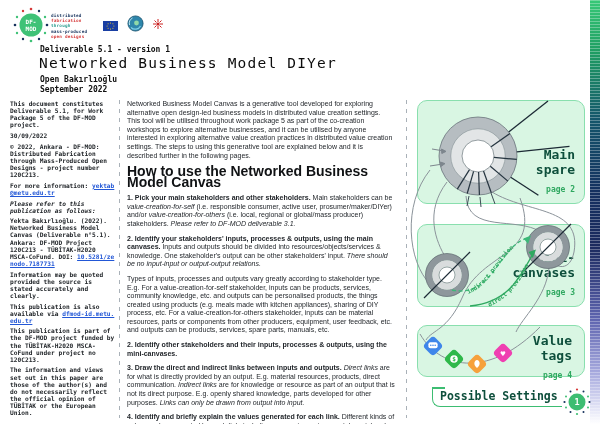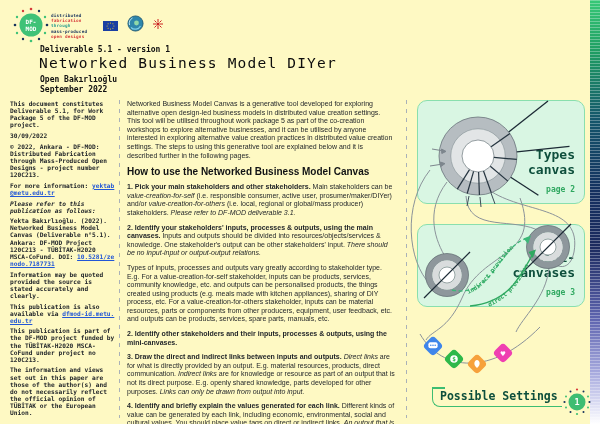--- a/index.html
+++ b/index.html
@@ -1,16 +1,16 @@
 <!DOCTYPE html>
 <html><head>
 <meta charset="utf-8">
 <style>
   html,body{margin:0;padding:0;background:#e8e8e8}
-  .page{position:relative;width:600px;height:424px;background:#fef9c3;overflow:hidden;
+  .page{position:relative;width:600px;height:424px;background:#ffffff;overflow:hidden;
         font-family:"DejaVu Sans Mono",monospace}
 
   
   .edge-strip{position:absolute;right:0;top:0;width:10px;height:424px;
     background:
       repeating-linear-gradient(180deg, rgba(255,255,255,.3) 0 1px, transparent 1px 3px),
       linear-gradient(180deg,#37c877 0%,#1f9e63 12%,#14566b 28%,#15305f 45%,#1b2a5e 58%,#5d63ae 75%,#a7aade 88%,#e8e9f8 97%,#ffffff 100%);}
 
   
   .logo-svg{position:absolute;left:12px;top:6px}
@@ -40,21 +40,21 @@
 
   .v-div{position:absolute;top:100px;bottom:6px;width:1px;
          background:repeating-linear-gradient(180deg,#a9b1b8 0 4px,transparent 4px 9px)}
   .v-div1{left:119px}
   .v-div2{left:406px}
 
   
   .main-col{position:absolute;left:127px;top:100px;width:268px;
             font-family:"Liberation Sans",sans-serif;color:#1d2126}
   .main-col p{font-size:7px;line-height:8.6px;margin:0 0 6px}
-  .main-col h2{font-size:10px;line-height:11px;margin:2px 0 6px;font-weight:700;color:#101214;
+  .main-col h2{font-size:14px;line-height:11px;margin:2px 0 6px;font-weight:700;color:#101214;
                font-family:"Liberation Sans",sans-serif}
 
   
   .gbox{position:absolute;left:417px;width:166px;background:#d9f6e3;border:1px solid #89dfae;border-radius:10px}
   .gbox1{top:100px;height:102px}
   .gbox2{top:224px;height:81px}
   .gbox3{top:325px;height:50px}
   .box-label{position:absolute;text-align:right}
   .bl-bottom{right:9px;bottom:9px}
   .box-title{display:inline-block;font:700 13px/15px "DejaVu Sans Mono",monospace;color:#0e4f3c}
@@ -167,28 +167,34 @@
     <p><span class="sg-b">1. Pick your main stakeholders and other stakeholders. </span><span class="sg-r">Main stakeholders can be </span><span class="sg-i">value-creation-for-self </span><span class="sg-r">(i.e. responsible consumer, active user, prosumer/maker/DIYer) and/or </span><span class="sg-i">value-creation-for-others </span><span class="sg-r">(i.e. local, regional or global/mass producer) stakeholders. </span><span class="sg-i">Please refer to DF-MOD deliverable 3.1.</span></p>
     <p><span class="sg-b">2. Identify your stakeholders' inputs, processes &amp; outputs, using the main canvases. </span><span class="sg-r">Inputs and outputs should be divided into resources/objects/services &amp; knowledge. One stakeholder's output can be other stakeholders' input. </span><span class="sg-i">There should be no input-input or output-output relations.</span></p>
     <p><span class="sg-r">Types of inputs, processes and outputs vary greatly according to stakeholder type. E.g. For a value-creation-for-self stakeholder, inputs can be products, services, community knowledge, etc. and outputs can be personalised products, the things created using products (e.g. meals made with kitchen appliances), sharing of DIY process, etc. For a value-creation-for-others stakeholder, inputs can be material resources, parts or components from other producers, equipment, user feedback, etc. and outputs can be products, services, spare parts, manuals, etc.</span></p>
     <p><span class="sg-b">2. Identify other stakeholders and their inputs, processes &amp; outputs, using the mini-canvases.</span></p>
     <p><span class="sg-b">3. Draw the direct and indirect links between inputs and outputs. </span><span class="sg-i">Direct links </span><span class="sg-r">are for what is directly provided by an output. E.g. material resources, products, direct communication. </span><span class="sg-i">Indirect links </span><span class="sg-r">are for knowledge or resource as part of an output that is not its direct purpose. E.g. openly shared knowledge, parts developed for other purposes. </span><span class="sg-i">Links can only be drawn from output into input.</span></p>
     <p><span class="sg-b">4. Identify and briefly explain the values generated for each link. </span><span class="sg-r">Different kinds of value can be generated by each link, including economic, environmental, social and cultural values. You should place value tags on direct or indirect links. </span><span class="sg-i">An output that is not linked to an input does not generate value.</span></p>
   </main>
 
   <div class="gbox gbox1">
     <div class="box-label bl-bottom">
-      <span class="box-title w62">Types canvas</span>
+      <span class="box-title w62">Main spare</span>
       <div class="box-page">page 2</div>
     </div>
   </div>
   <div class="gbox gbox2">
     <div class="box-label bl-bottom">
       <span class="box-title w70">Mini-canvases</span>
       <div class="box-page">page 3</div>
+    </div>
+  </div>
+  <div class="gbox gbox3">
+    <div class="box-label">
+      <span class="box-title w46">Value tags</span>
+      <div class="box-page">page 4</div>
     </div>
   </div>
 
   <div class="ps">
     <div class="ps-title">Possible Settings</div>
   </div>
 
   <svg class="overlay" width="600" height="424" viewBox="0 0 600 424">
 
     <g stroke="#8b939a" stroke-width="1" fill="none">

